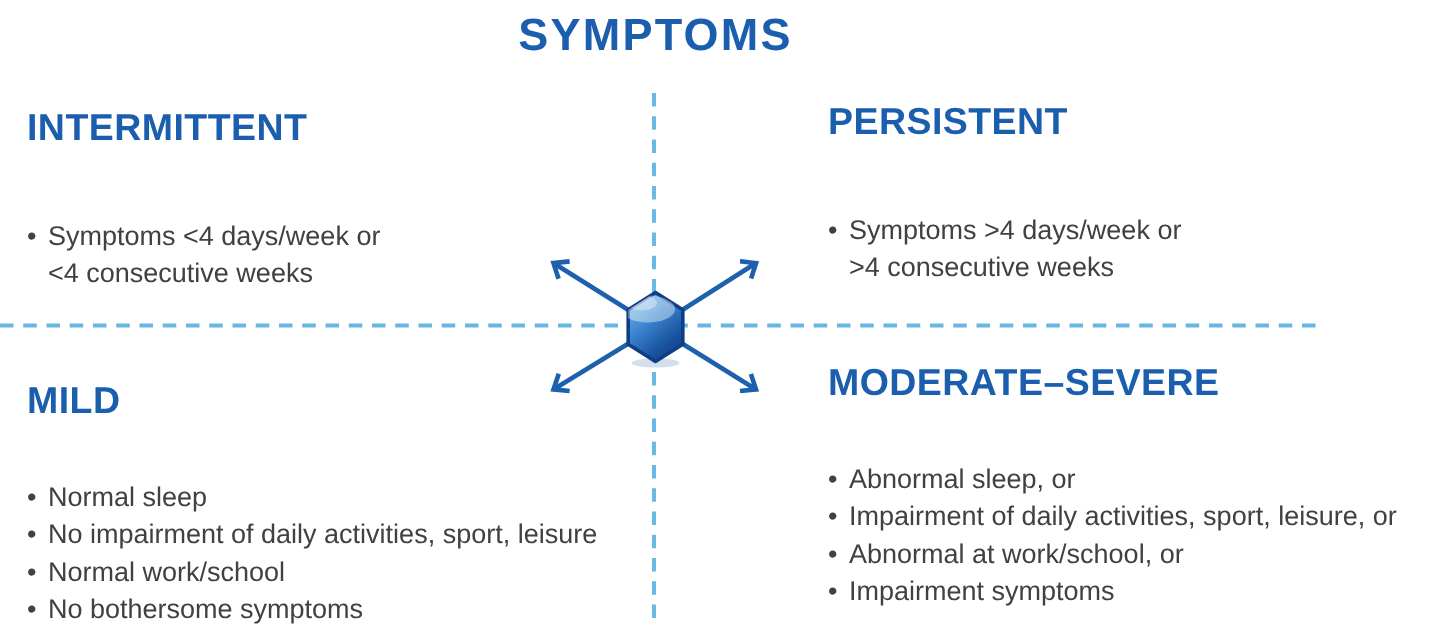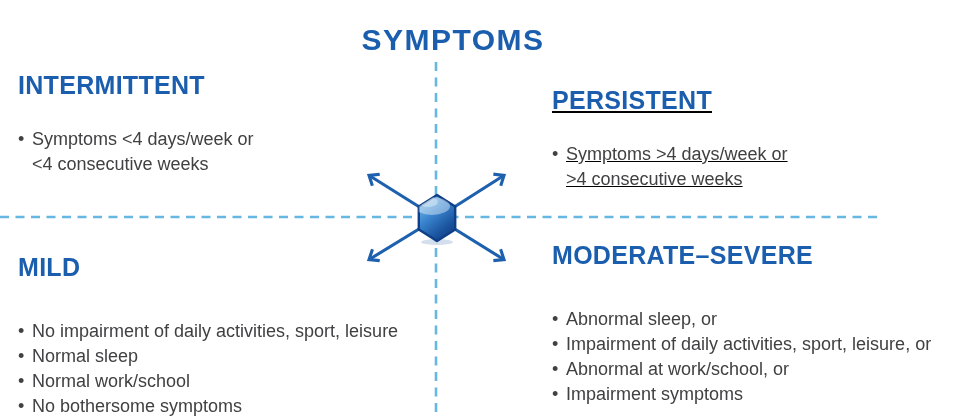--- a/index.html
+++ b/index.html
@@ -15,37 +15,37 @@
     background:#ffffff;
     font-family:"Liberation Sans", sans-serif;
     overflow:hidden;
   }
   .axes-svg{position:absolute;left:0;top:0;width:970px;height:416px;}
   .axis-line{stroke:var(--dashed-line);stroke-width:2.6;stroke-dasharray:9 6.5;fill:none;}
   .arrow-shaft{stroke:var(--arrow-blue);stroke-width:3.1;fill:none;}
   .arrow-head{stroke:var(--arrow-blue);stroke-width:3.1;fill:none;stroke-linecap:square;}
   .page-title{
     position:absolute;top:8px;left:437px;transform:translateX(-50%);
-    margin:16px;font-size:30px;font-weight:bold;color:var(--heading-blue);
+    margin:0;font-size:30px;font-weight:bold;color:var(--heading-blue);
     letter-spacing:1.5px;white-space:nowrap;line-height:32px;
   }
   .quad{position:absolute;}
   .quad-tl{left:18px;top:70px;width:400px;}
-  .quad-tr{left:552px;top:85px;width:412px;text-decoration:underline;}
+  .quad-tr{left:552px;top:66px;width:412px;}
   .quad-bl{left:18px;top:252px;width:416px;}
   .quad-br{left:552px;top:240px;width:416px;}
   .quad h2{
     margin:0;font-size:25px;font-weight:bold;line-height:30px;
     color:var(--heading-blue);letter-spacing:0.3px;white-space:nowrap;
   }
   .bullet-list{
     list-style:none;margin:0;padding:0;
     color:var(--body-text);font-size:18px;line-height:25px;
   }
-  .quad-tl .bullet-list,.quad-tr .bullet-list{margin-top:27px;}
+  .quad-tl .bullet-list,.quad-tr .bullet-list{margin-top:45px;}
   .quad-bl .bullet-list,.quad-br .bullet-list{margin-top:37px;}
   .bullet-item{
     position:relative;padding-left:14px;white-space:pre-line;
   }
   .bullet-item::before{
     content:"\2022";
     position:absolute;left:0;top:0;
   }
 </style>
 </head>
@@ -115,22 +115,22 @@
 
     <li class="bullet-item">Symptoms &gt;4 days/week or
 &gt;4 consecutive weeks</li>
       </ul>
   </section>
 
   <section class="quad quad-bl">
     <h2>MILD</h2>
     <ul class="bullet-list">
 
-    <li class="bullet-item">No impairment of daily activities, sport, leisure</li>
-        <li class="bullet-item">Normal sleep</li>
+    <li class="bullet-item">Normal sleep</li>
+        <li class="bullet-item">No impairment of daily activities, sport, leisure</li>
         <li class="bullet-item">Normal work/school</li>
         <li class="bullet-item">No bothersome symptoms</li>
       </ul>
   </section>
 
   <section class="quad quad-br">
     <h2>MODERATE–SEVERE</h2>
     <ul class="bullet-list">
 
     <li class="bullet-item">Abnormal sleep, or</li>

